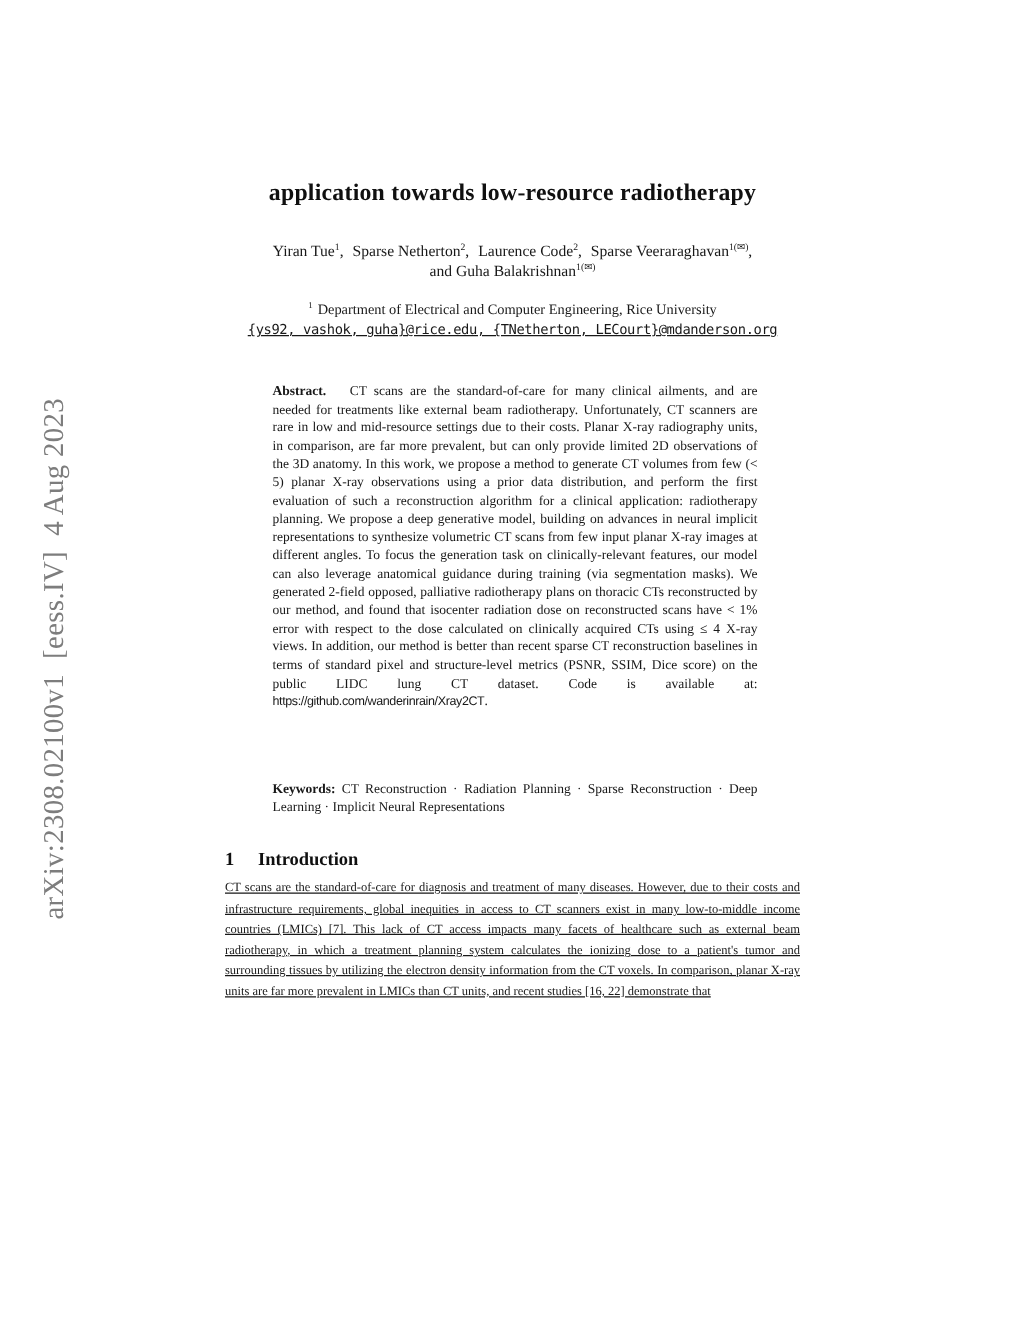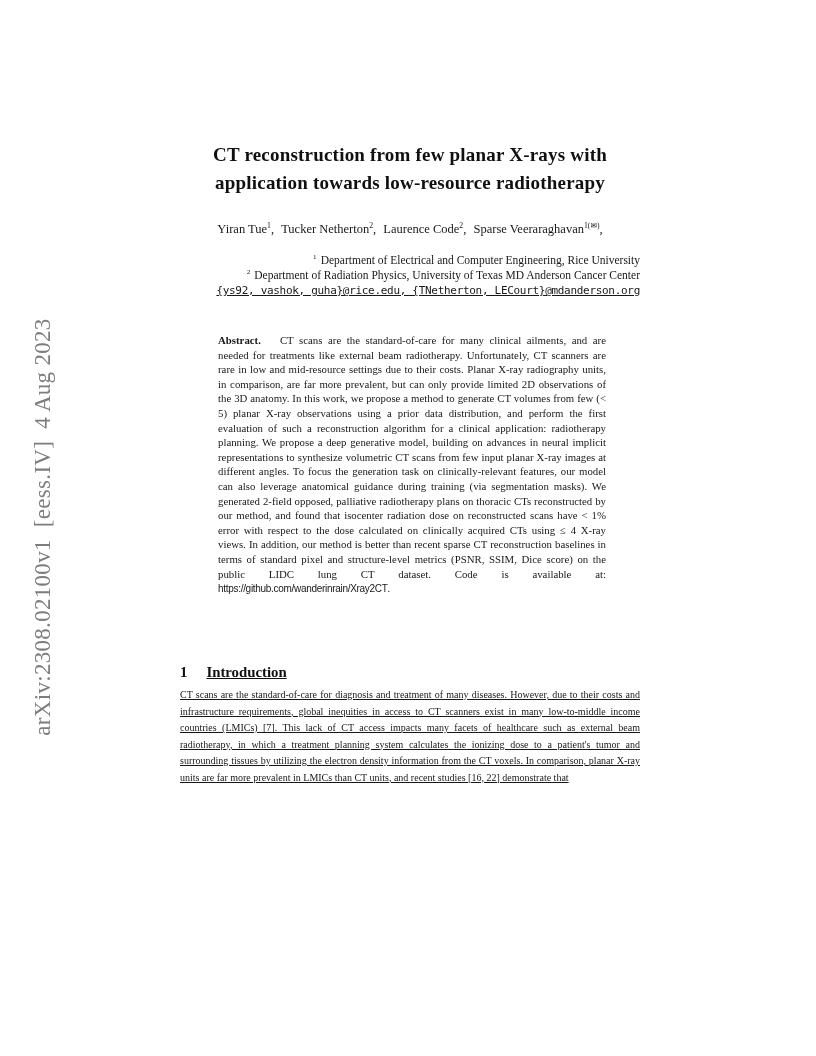--- a/index.html
+++ b/index.html
@@ -52,21 +52,21 @@
   }
   .authors sup, .affil-list sup {
     font-size: 0.62em;
     vertical-align: super;
     line-height: 0;
   }
   .author + .author { margin-left: 4px; }
 
   .affiliations {
     margin-top: 16px;
-    text-align: right;
+    text-align: center;
     font-size: 11.5px;
     line-height: 15px;
   }
   .affil-list sup { margin-right: 4px; }
 
   .email-line {
     font-family: "DejaVu Sans Mono", "Liberation Mono", monospace;
     font-size: 11px;
     letter-spacing: -0.3px;
     white-space: nowrap;
@@ -99,21 +99,20 @@
     hyphens: auto;
     min-height: 29px;
   }
   .keywords-label { font-weight: 700; margin-right: 5px; }
 
   .section-heading {
     margin-top: 27px;
     font-size: 14.8px;
     font-weight: 700;
     color: #101010;
-    text-decoration: underline;
   }
   .section-number { display: inline-block; margin-right: 19px; }
 
   .intro-paragraph {
     margin-top: 6px;
     font-size: 10px;
     line-height: 16.5px;
     text-align: justify;
     hyphens: auto;
     text-decoration: underline;
@@ -122,43 +121,47 @@
 </head>
 <body>
 
 <div class="page">
 
   <div class="watermark">arXiv:2308.02100v1  [eess.IV]  4 Aug 2023</div>
 
   <div class="content">
 
     <div class="paper-title">
-      <div>CT reconstruction from few planar X-rays with</div>
       <div>application towards low-resource radiotherapy</div>
     </div>
 
     <div class="authors">
       <div>
         <span class="author"><span>Yiran Tue</span><sup>1</sup><span>,</span></span>
-        <span class="author"><span>Tucker Netherton</span><sup>2</sup><span>,</span></span>
+        <span class="author"><span>Sparse Netherton</span><sup>2</sup><span>,</span></span>
         <span class="author"><span>Laurence Code</span><sup>2</sup><span>,</span></span>
         <span class="author"><span>Sparse Veeraraghavan</span><sup>1(✉)</sup><span>,</span></span>
+      </div>
+      <div>
+        <span class="author"><span>and Guha Balakrishnan</span><sup>1(✉)</sup><span></span></span>
       </div>
     </div>
 
     <div class="affiliations affil-list">
       <div><sup>1</sup><span>Department of Electrical and Computer Engineering, Rice University</span></div>
-      <div><sup>2</sup><span>Department of Radiation Physics, University of Texas MD Anderson Cancer Center</span></div>
       <div class="email-line">{ys92, vashok, guha}@rice.edu, {TNetherton, LECourt}@mdanderson.org</div>
     </div>
 
     <div class="abstract-block">
       <span class="abstract-label">Abstract.</span><span>CT scans are the standard-of-care for many clinical ailments, and are needed for treatments like external beam radiotherapy. Unfortunately, CT scanners are rare in low and mid-resource settings due to their costs. Planar X-ray radiography units, in comparison, are far more prevalent, but can only provide limited 2D observations of the 3D anatomy. In this work, we propose a method to generate CT volumes from few (&lt; 5) planar X-ray observations using a prior data distribution, and perform the first evaluation of such a reconstruction algorithm for a clinical application: radiotherapy planning. We propose a deep generative model, building on advances in neural implicit representations to synthesize volumetric CT scans from few input planar X-ray images at different angles. To focus the generation task on clinically-relevant features, our model can also leverage anatomical guidance during training (via segmentation masks). We generated 2-field opposed, palliative radiotherapy plans on thoracic CTs reconstructed by our method, and found that isocenter radiation dose on reconstructed scans have &lt; 1% error with respect to the dose calculated on clinically acquired CTs using ≤ 4 X-ray views. In addition, our method is better than recent sparse CT reconstruction baselines in terms of standard pixel and structure-level metrics (PSNR, SSIM, Dice score) on the public LIDC lung CT dataset. Code is available at: </span><span class="code-link">https://github.com/wanderinrain/Xray2CT</span><span>.</span>
     </div>
 
+    <div class="keywords-block">
+      <span class="keywords-label">Keywords:</span><span>CT Reconstruction · Radiation Planning · Sparse Reconstruction · Deep Learning · Implicit Neural Representations</span>
+    </div>
 
     <div class="section-heading">
       <span class="section-number">1</span><span>Introduction</span>
     </div>
 
     <p class="intro-paragraph">CT scans are the standard-of-care for diagnosis and treatment of many diseases. However, due to their costs and infrastructure requirements, global inequities in access to CT scanners exist in many low-to-middle income countries (LMICs) [7]. This lack of CT access impacts many facets of healthcare such as external beam radiotherapy, in which a treatment planning system calculates the ionizing dose to a patient's tumor and surrounding tissues by utilizing the electron density information from the CT voxels. In comparison, planar X-ray units are far more prevalent in LMICs than CT units, and recent studies [16, 22] demonstrate that</p>
 
   </div>
 </div>
 

